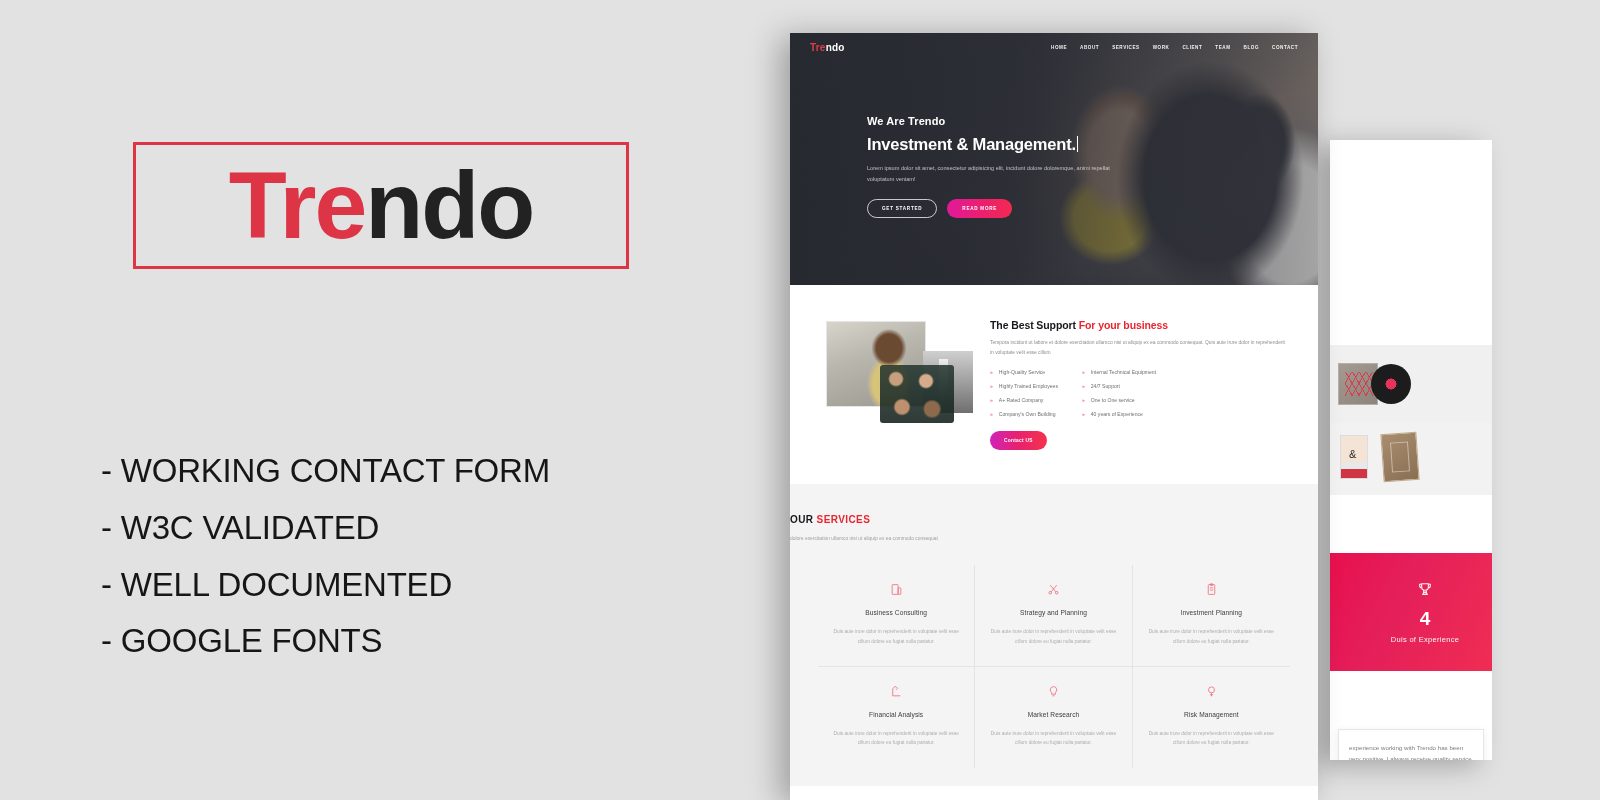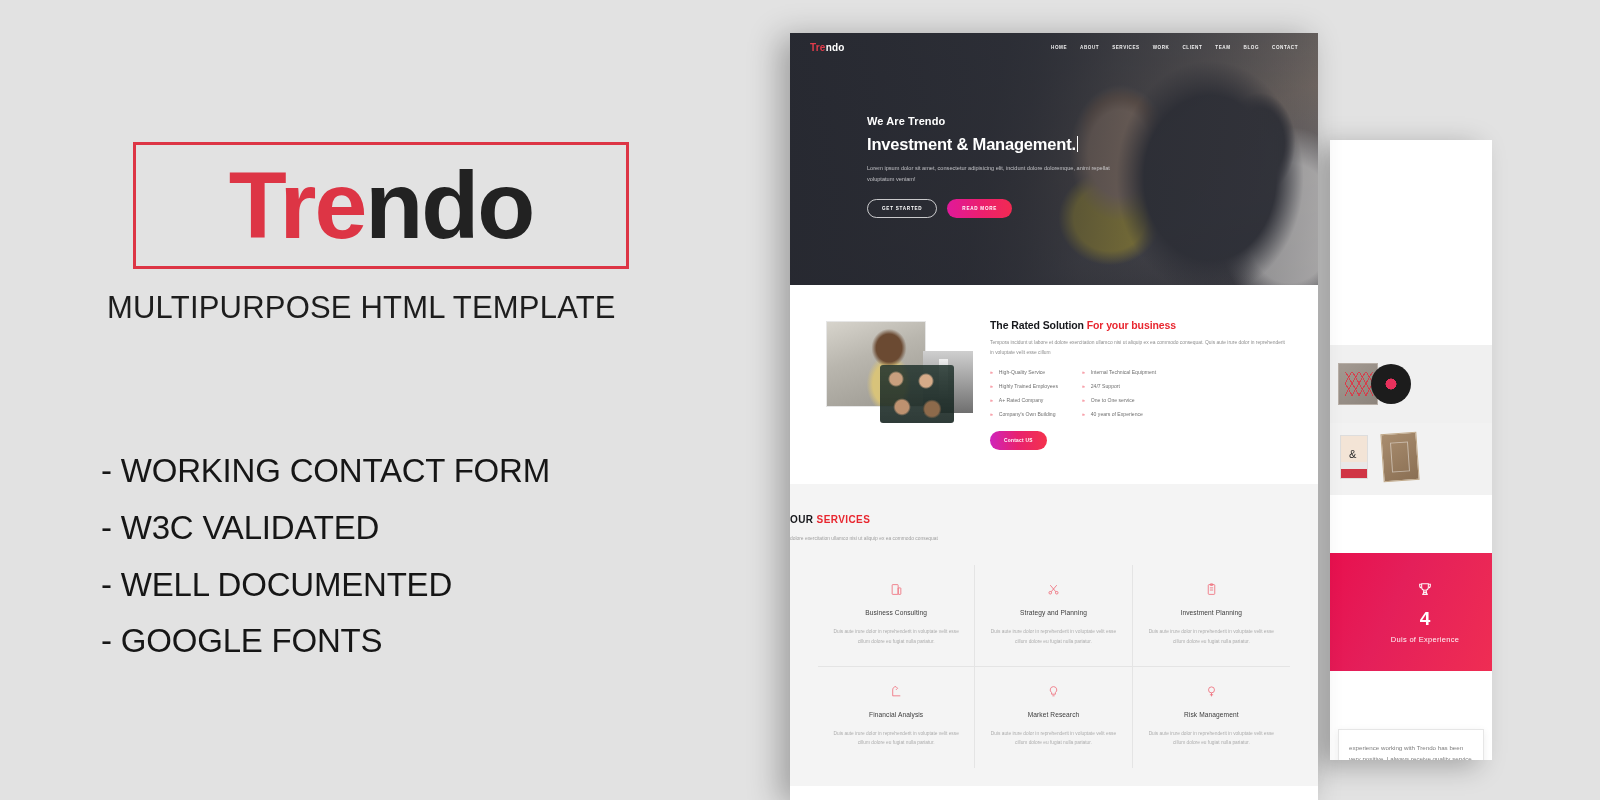--- a/index.html
+++ b/index.html
@@ -266,21 +266,20 @@
 <div class="stage">
 
   <div class="promo">
 
     <div class="logo-box">
       <div class="logo-text">
         <span class="l-red">Tre</span><span class="l-dark">ndo</span>
       </div>
     </div>
 
-    <div class="tagline">MULTIPURPOSE HTML TEMPLATE</div>
 
     <div class="features">
       <div class="feature-row">- WORKING CONTACT FORM</div>
       <div class="feature-row">- W3C VALIDATED</div>
       <div class="feature-row">- WELL DOCUMENTED</div>
       <div class="feature-row">- GOOGLE FONTS</div>
     </div>
   </div>
 
   <div class="back-page">
@@ -358,21 +357,21 @@
 
     <div class="about">
       <div class="about-media">
         <div class="ph-main"></div>
         <div class="ph-city"></div>
         <div class="ph-team"></div>
       </div>
 
       <div class="about-copy">
         <div class="about-title">
-          <span class="at-dark">The Rated Solution</span>
+          <span class="at-dark">The Best Support</span>
           <span class="at-red">For your business</span>
         </div>
         <div class="about-desc">Tempora incidunt ut labore et dolore exercitation ullamco nisi ut aliquip ex ea commodo consequat. Quis aute irure dolor in reprehenderit in voluptate velit esse cillum</div>
 
         <div class="bullets">
           <div class="bullet-col">
             <div class="bullet">
                 <span class="bullet-mark">»</span>
                 <span>High-Quality Service</span>
               </div>

